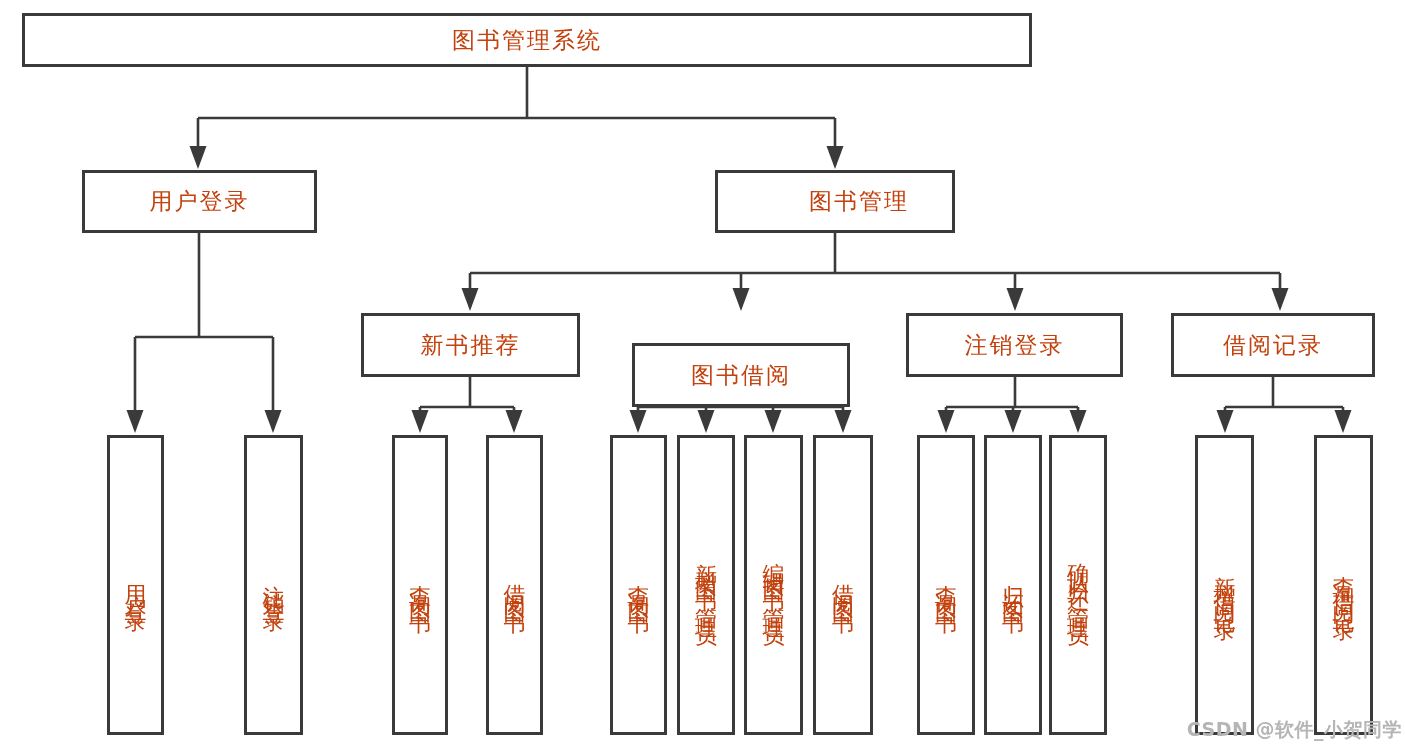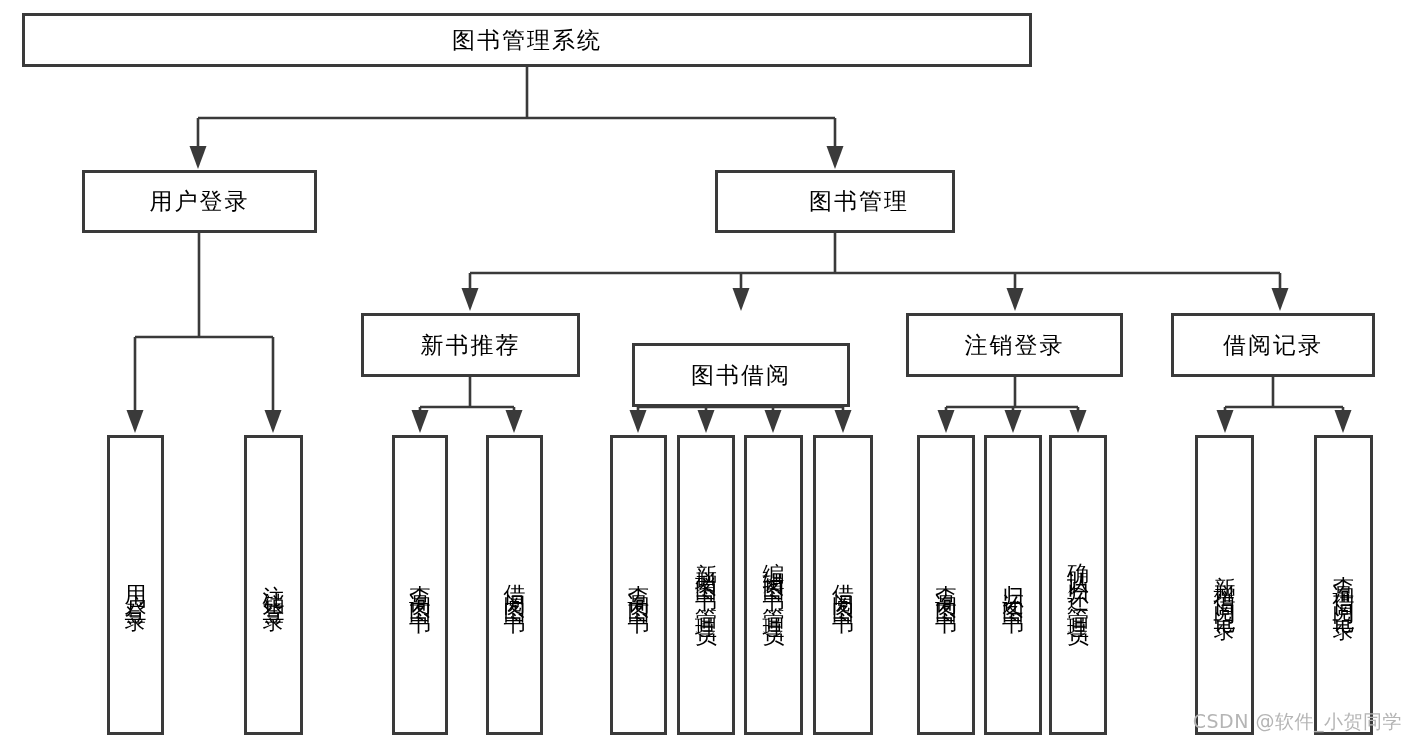--- a/index.html
+++ b/index.html
@@ -18,45 +18,46 @@
     z-index: 1;
   }
   .box {
     position: absolute;
     box-sizing: border-box;
     border: 3px solid #3a3a3a;
     background: #ffffff;
     display: flex;
     align-items: center;
     justify-content: center;
-    color: #000000;
+    color: #c2410c;
     z-index: 2;
   }
   .hbox {
     font-size: 23px;
     letter-spacing: 2px;
     white-space: nowrap;
   }
   .leaf {
     writing-mode: vertical-rl;
     text-orientation: mixed;
     font-size: 22px;
     letter-spacing: 9px;
     line-height: 1;
     white-space: nowrap;
   }
   .watermark {
     position: absolute;
     right: 3px;
-    bottom: 12px;
+    bottom: 4px;
     font-size: 19px;
     letter-spacing: 0.5px;
     color: #b5b5b5;
     z-index: 5;
     white-space: nowrap;
+    font-weight: bold;
   }
   .wire { stroke: #3a3a3a; stroke-width: 2.6; fill: none; }
   .arrowhead { fill: #3a3a3a; stroke: none; }
 </style>
 </head>
 <body>
 
 <div id="canvas">
 
   <svg id="wires" width="1405" height="747" viewBox="0 0 1405 747" xmlns="http://www.w3.org/2000/svg">

